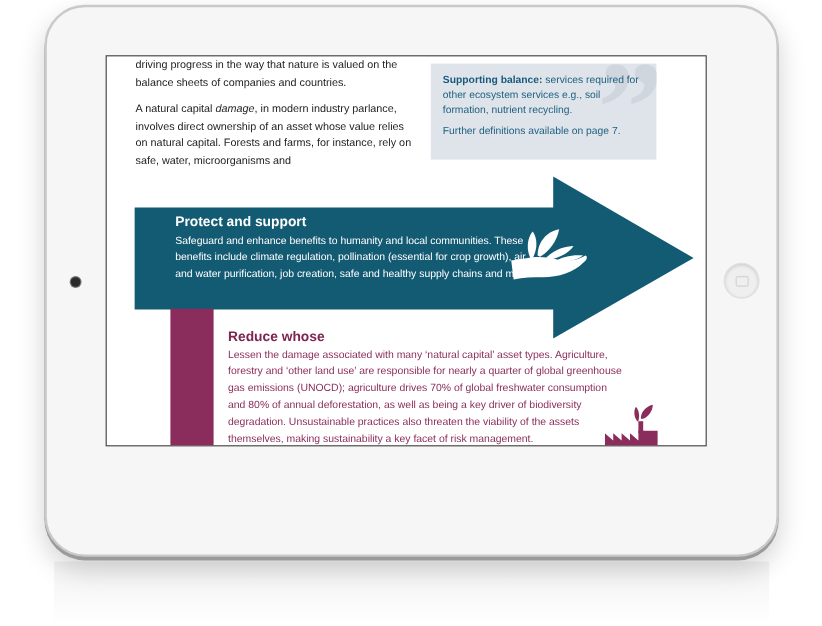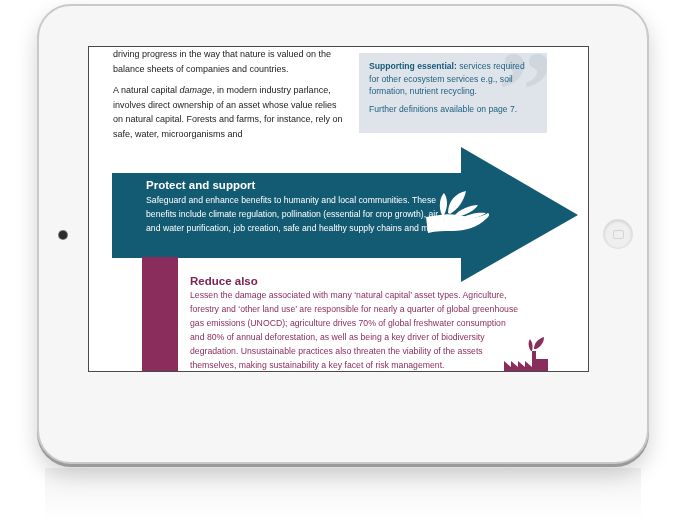--- a/index.html
+++ b/index.html
@@ -75,21 +75,21 @@
 
 <div class="screen">
 
   <div class="intro">
     <p>driving progress in the way that nature is valued on the balance sheets of companies and countries.</p>
     <p><span>A natural capital </span><i>damage</i><span>, in modern industry parlance, involves direct ownership of an asset whose value relies on natural capital. Forests and farms, for instance, rely on safe, water, microorganisms and</span></p>
   </div>
 
   <div class="callout">
     <span class="quote">”</span>
-    <p><b>Supporting essential:</b><span> services required for other ecosystem services e.g., soil formation, nutrient recycling.</span></p>
+    <p><b>Supporting balance:</b><span> services required for other ecosystem services e.g., soil formation, nutrient recycling.</span></p>
     <p>Further definitions available on page 7.</p>
   </div>
 
   <svg class="blue-arrow" width="470" height="138" viewBox="0 0 470 138">
     <polygon points="0,26 349,26 349,0 466,68 349,135 349,111 0,111" fill="#135a73"></polygon>
   </svg>
 
   <div class="blue-text">
     <h2>Protect and support</h2>
     <div>Safeguard and enhance benefits to humanity and local communities. These benefits include climate regulation, pollination (essential for crop growth), air and water purification, job creation, safe and healthy supply chains and more.</div>
@@ -101,21 +101,21 @@
     <path d="M26 26 C26 14 34 6 44 4 C42 14 36 22 28 27 Z" fill="#fff"></path>
     <path d="M32 29 C38 22 48 18 56 18 C52 24 44 28 34 30 Z" fill="#fff"></path>
     <path d="M40 31 C46 27 56 25 64 26 C58 30 50 32 42 32 Z" fill="#fff"></path>
   </svg>
 
   <svg class="purple-arrow" width="62" height="155" viewBox="0 0 62 155">
     <polygon points="13,0 49,0 49,120 61,120 31,153 1,120 13,120" fill="#8b2d5c"></polygon>
   </svg>
 
   <div class="purple-text">
-    <h2>Reduce also</h2>
+    <h2>Reduce whose</h2>
     <div>Lessen the damage associated with many ‘natural capital’ asset types. Agriculture, forestry and ‘other land use’ are responsible for nearly a quarter of global greenhouse gas emissions (UNOCD); agriculture drives 70% of global freshwater consumption and 80% of annual deforestation, as well as being a key driver of biodiversity degradation. Unsustainable practices also threaten the viability of the assets themselves, making sustainability a key facet of risk management.</div>
   </div>
 
   <svg class="factory-icon" width="46" height="48" viewBox="0 0 46 48">
     <path d="M30 12 C30 6 34 2 40 0 C40 6 36 10 32 12 Z" fill="#8b2d5c"></path>
     <path d="M27 14 C24 10 24 5 26 2 C29 6 29 10 28 14 Z" fill="#8b2d5c"></path>
     <rect x="28" y="14" width="4" height="10" fill="#8b2d5c"></rect>
     <polygon points="0,48 0,24 7,30 7,24 14,30 14,24 21,30 21,24 28,30 28,22 44,22 44,48" fill="#8b2d5c"></polygon>
     <g fill="#ffffff">
       <rect x="3" y="37" width="3" height="3"></rect>

